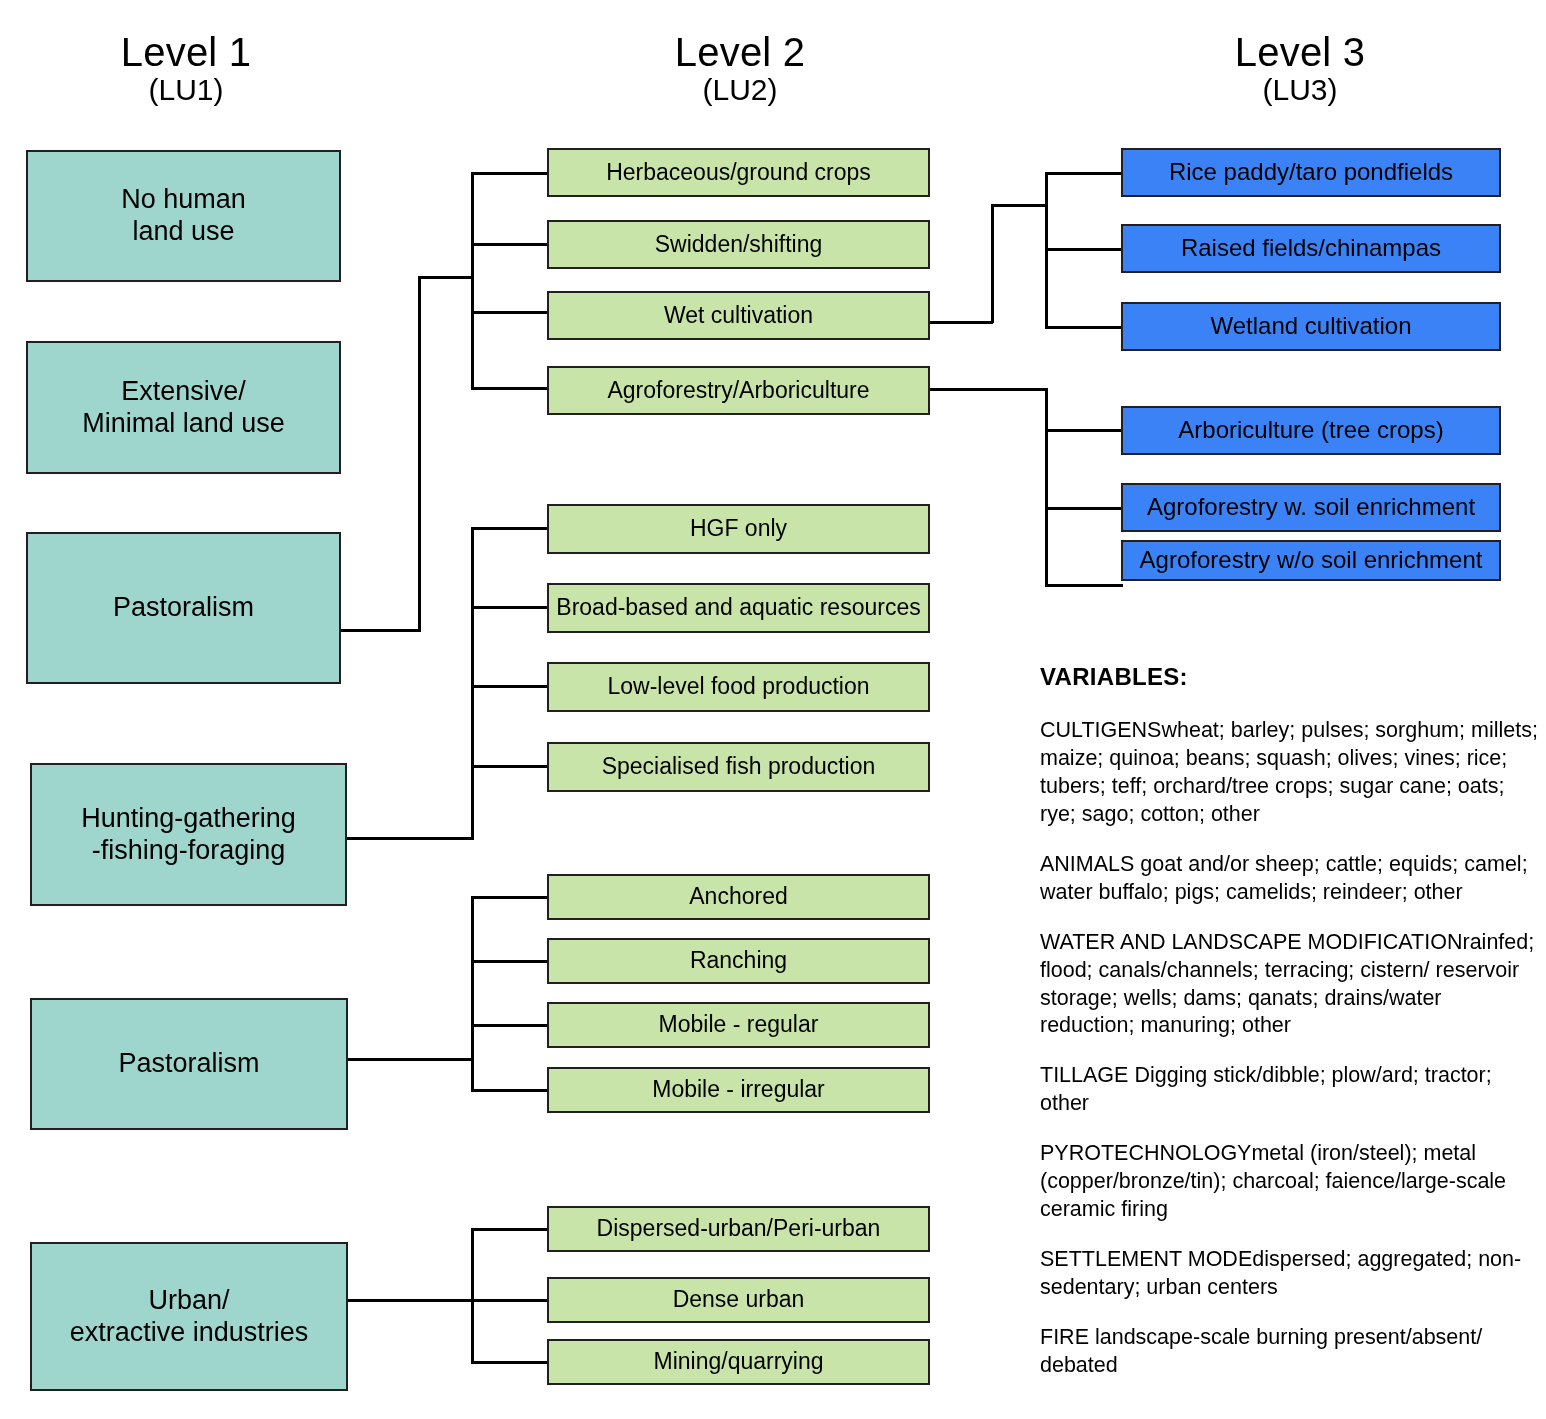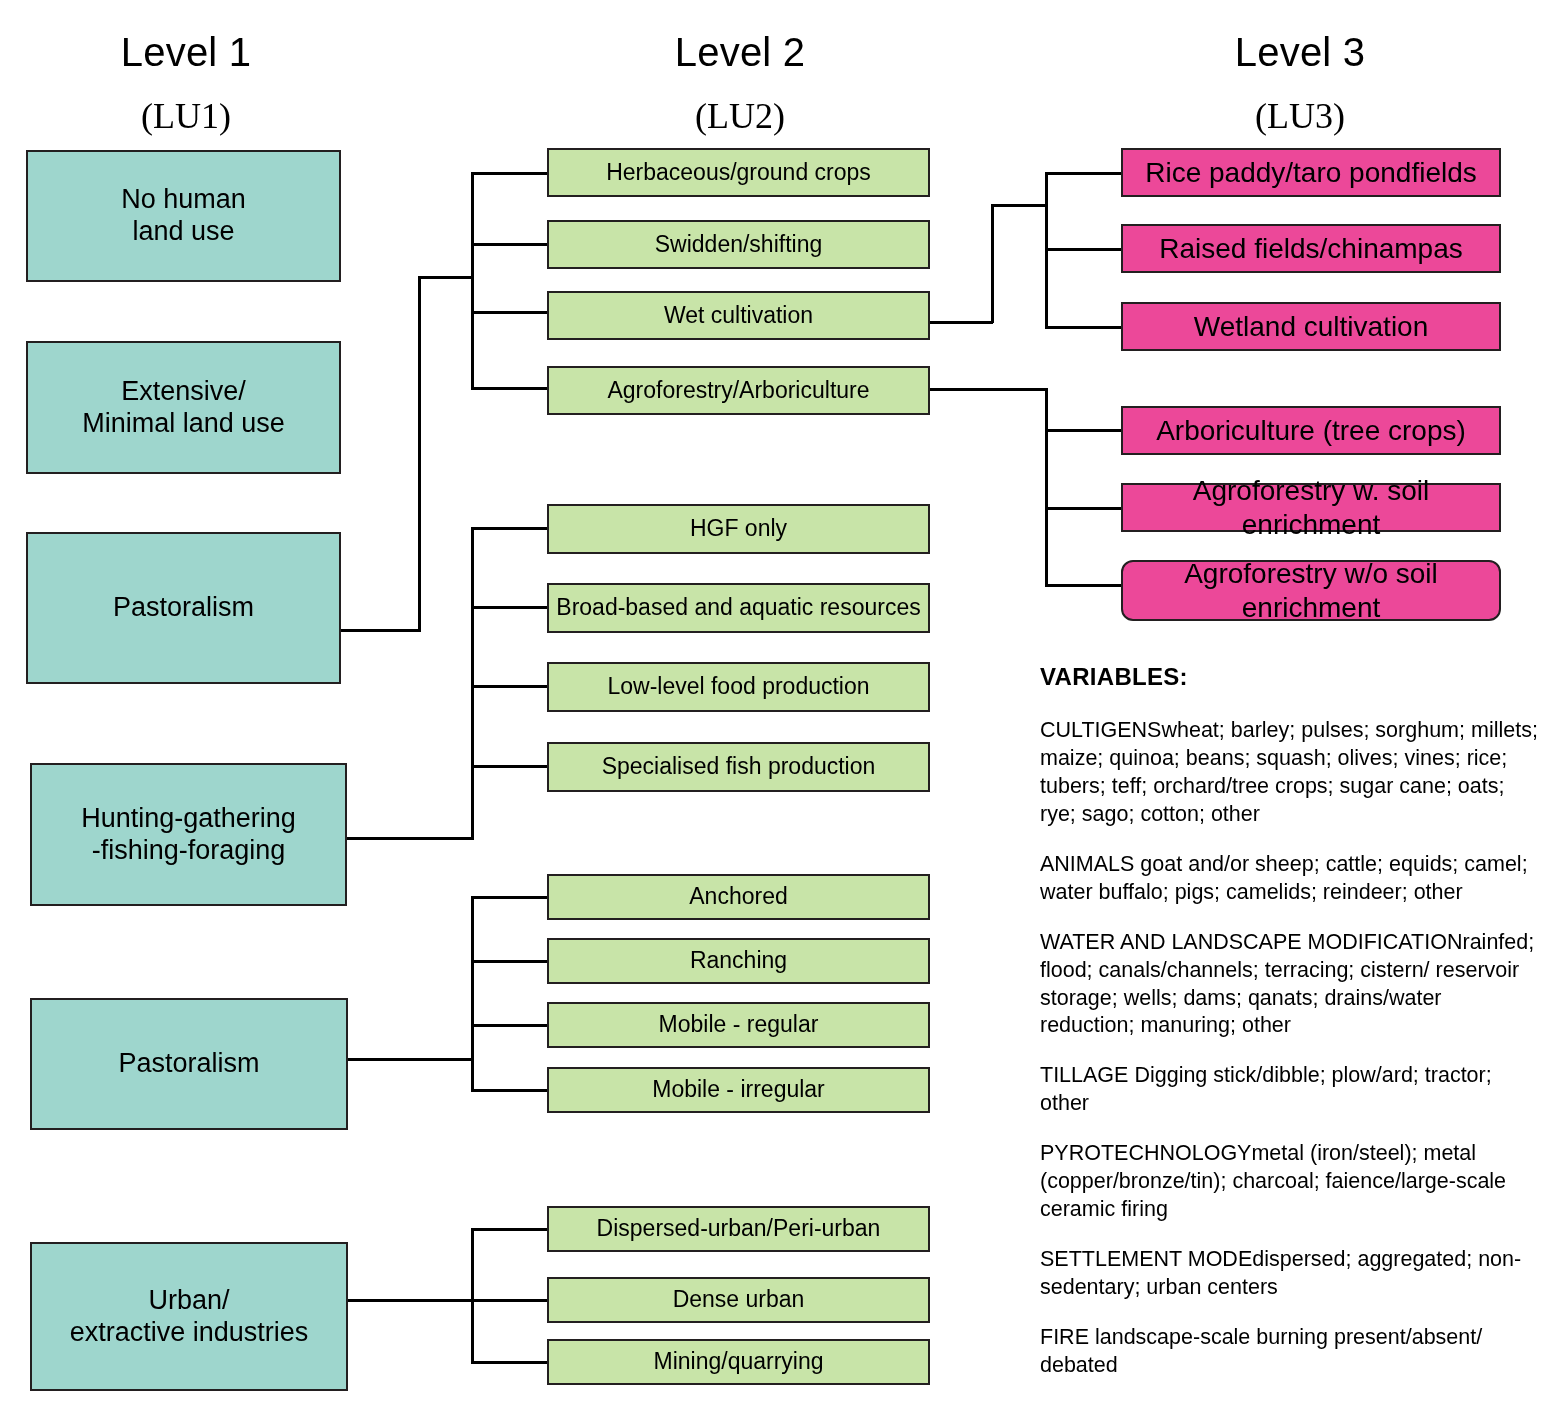--- a/index.html
+++ b/index.html
@@ -6,35 +6,35 @@
   body{
     width:1546px;height:1419px;position:relative;overflow:hidden;
     font-family:"Liberation Sans","DejaVu Sans",sans-serif;
     color:#000000;
   }
   #stage{position:absolute;left:0;top:0;width:1546px;height:1419px;}
 
   
   .col-head{position:absolute;text-align:center;line-height:1.0;}
   .col-head .t1{font-size:40px;font-weight:400;letter-spacing:.2px;}
-  .col-head .t2{font-size:36px;font-weight:400;margin-top:26px;font-family:Liberation Serif, serif;}
+  .col-head .t2{font-size:30px;font-weight:400;margin-top:3px;}
 
   
   .node{
     position:absolute;
     box-sizing:border-box;
     border:2.4px solid #231f20;
     display:flex;align-items:center;justify-content:center;
     text-align:center;
     line-height:1.18;
     padding:2px 6px;
   }
   .lu1{background:#9ed6cd;font-size:27px;}
   .lu2{background:#c8e4a8;font-size:23px;}
-  .lu3{background:#ec4899;font-size:28px;}
+  .lu3{background:#3b82f6;font-size:24px;}
 
   
   .ln{position:absolute;background:#000000;}
   .ln.h{height:2.6px;}
   .ln.v{width:2.6px;}
 
   
   #variables{
     position:absolute;left:1040px;top:663px;width:500px;
   }
@@ -182,21 +182,21 @@
   </div>
   <div class="node lu3" style="left:1121px;top:302px;width:380px;height:49px;">
     <span>Wetland cultivation</span>
   </div>
   <div class="node lu3" style="left:1121px;top:406px;width:380px;height:49px;">
     <span>Arboriculture (tree crops)</span>
   </div>
   <div class="node lu3" style="left:1121px;top:483px;width:380px;height:49px;">
     <span>Agroforestry w. soil enrichment</span>
   </div>
-  <div class="node lu3" style="left:1121px;top:560px;width:380px;height:61px;border-radius:12px;">
+  <div class="node lu3" style="left:1121px;top:540px;width:380px;height:41px;">
     <span>Agroforestry w/o soil enrichment</span>
   </div>
 
   <div id="variables">
     <div class="vtitle">VARIABLES:</div>
 
     <div class="vrow">
       <span class="lbl">CULTIGENS</span><span>wheat; barley; pulses; sorghum; millets; maize; quinoa; beans; squash; olives; vines; rice; tubers; teff; orchard/tree crops; sugar cane; oats; rye; sago; cotton; other</span>
     </div>
 

